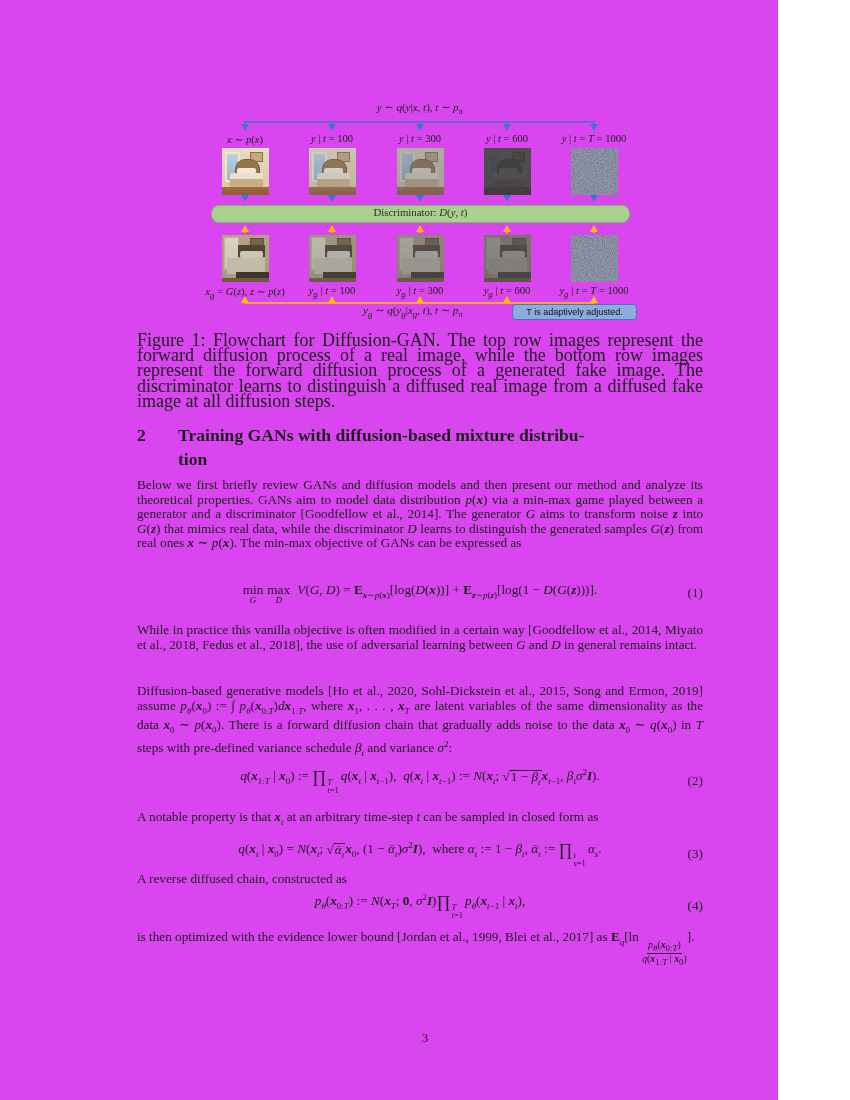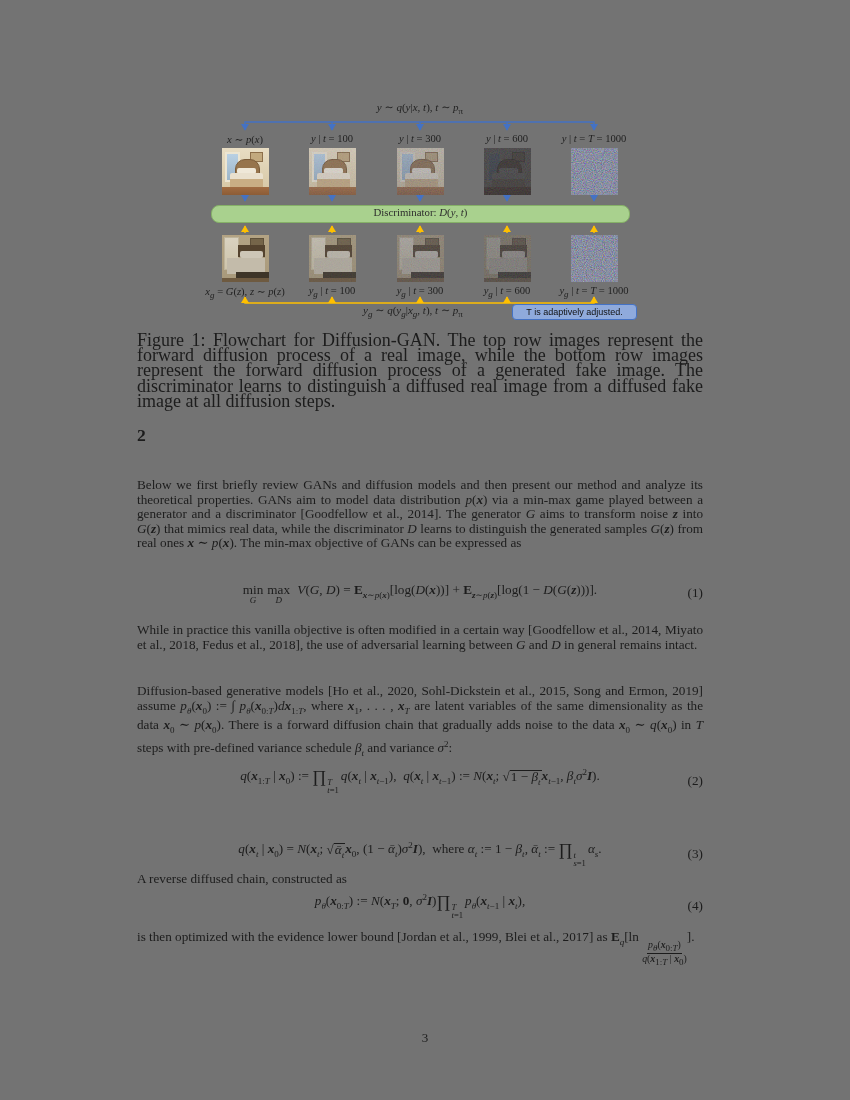--- a/index.html
+++ b/index.html
@@ -2,21 +2,21 @@
 <html style="--blue: #4472c4; --gold: #ffc000; --green_fill: #a9d18e; --green_border: #85b067; --note_fill: #8faadc; --note_border: #4472c4;"><head>
 <meta charset="utf-8">
 <style>
   :root{
     --blue:#4472c4; --gold:#ffc000;
     --green_fill:#a9d18e; --green_border:#85b067;
     --note_fill:#8faadc; --note_border:#4472c4;
     --ink:#1c1c1c;
   }
   html,body{margin:0;padding:0;background:#ffffff;}
-  .page{position:relative;width:850px;height:1100px;background:#737373;overflow:hidden;
+  .page{position:relative;width:778px;height:1100px;background:#d946ef;overflow:hidden;
         font-family:"Liberation Serif","DejaVu Serif",serif;color:var(--ink);}
 
   
   .diagram{position:absolute;left:137px;top:100px;width:566px;height:228px;}
   .connectors{position:absolute;left:0;top:0;width:566px;height:228px;}
   .bracket-label{position:absolute;transform:translateX(-50%);white-space:nowrap;
     font-size:11px;color:#222;}
   .bracket-label.top{left:283px;top:1px;}
   .bracket-label.bottom{left:276px;top:204px;}
   .imglabel{position:absolute;transform:translateX(-50%);white-space:nowrap;
@@ -300,20 +300,21 @@
           <rect width="47" height="47" filter="url(#nz8)"></rect>
         </svg>
       </div>
       <div class="imglabel" style="left: 457px; top: 185px;"><i>y<sub>g</sub></i> | <i>t</i> = <i>T</i> = 1000</div>
     </div>
 
   <div class="caption">Figure 1: Flowchart for Diffusion-GAN. The top row images represent the forward diffusion process of a real image, while the bottom row images represent the forward diffusion process of a generated fake image. The discriminator learns to distinguish a diffused real image from a diffused fake image at all diffusion steps.</div>
 
   <div class="h2">
     <span class="h2num">2</span>
+    <span class="h2text"><span>Training GANs with diffusion-based mixture distribu-</span><br><span>tion</span></span>
   </div>
 
   <div class="para" style="top:478px">Below we first briefly review GANs and diffusion models and then present our method and analyze its theoretical properties. GANs aim to model data distribution <i>p</i>(<b><i>x</i></b>) via a min-max game played between a generator and a discriminator [Goodfellow et al., 2014]. The generator <i>G</i> aims to transform noise <b><i>z</i></b> into <i>G</i>(<b><i>z</i></b>) that mimics real data, while the discriminator <i>D</i> learns to distinguish the generated samples <i>G</i>(<b><i>z</i></b>) from real ones <b><i>x</i></b> ∼ <i>p</i>(<b><i>x</i></b>). The min-max objective of GANs can be expressed as</div>
 
   <div class="eq" style="top:578px;height:30px">
     <span><span class="lim">min<span class="lsub"><i>G</i></span></span><span class="lim">max<span class="lsub"><i>D</i></span></span> <i>V</i>(<i>G</i>, <i>D</i>) = <span class="bbe">E</span><sub><b><i>x</i></b>∼<i>p</i>(<b><i>x</i></b>)</sub>[log(<i>D</i>(<b><i>x</i></b>))] + <span class="bbe">E</span><sub><b><i>z</i></b>∼<i>p</i>(<b><i>z</i></b>)</sub>[log(1 − <i>D</i>(<i>G</i>(<b><i>z</i></b>)))].</span>
     <span class="eqno">(1)</span>
   </div>
 
   <div class="para" style="top:623px">While in practice this vanilla objective is often modified in a certain way [Goodfellow et al., 2014, Miyato et al., 2018, Fedus et al., 2018], the use of adversarial learning between <i>G</i> and <i>D</i> in general remains intact.</div>
@@ -321,20 +322,21 @@
   <div class="para" style="top:684px">Diffusion-based generative models [Ho et al., 2020, Sohl-Dickstein et al., 2015, Song and Ermon, 2019] assume <i>p</i><sub><i>θ</i></sub>(<b><i>x</i></b><sub>0</sub>) := ∫ <i>p</i><sub><i>θ</i></sub>(<b><i>x</i></b><sub>0:<i>T</i></sub>)<i>d</i><b><i>x</i></b><sub>1:<i>T</i></sub>, where <b><i>x</i></b><sub>1</sub>, . . . , <b><i>x</i></b><sub><i>T</i></sub> are latent variables of the same dimensionality as the data <b><i>x</i></b><sub>0</sub> ∼ <i>p</i>(<b><i>x</i></b><sub>0</sub>). There is a forward diffusion chain that gradually adds noise to the data <b><i>x</i></b><sub>0</sub> ∼ <i>q</i>(<b><i>x</i></b><sub>0</sub>) in <i>T</i> steps with pre-defined variance schedule <i>β</i><sub><i>t</i></sub> and variance <i>σ</i><sup>2</sup>:</div>
 
   <div class="eq" style="top:768px;height:26px">
     <span><i>q</i>(<b><i>x</i></b><sub>1:<i>T</i></sub> | <b><i>x</i></b><sub>0</sub>) := <span class="pi">∏</span><span class="scr">
           <span><i>T</i></span>
           <span><i>t</i>=1</span>
         </span><i>q</i>(<b><i>x</i></b><sub><i>t</i></sub> | <b><i>x</i></b><sub><i>t</i>−1</sub>), <i>q</i>(<b><i>x</i></b><sub><i>t</i></sub> | <b><i>x</i></b><sub><i>t</i>−1</sub>) := <i>N</i>(<b><i>x</i></b><sub><i>t</i></sub>; <span class="sqrt">√<span class="rad">1 − <i>β</i><sub><i>t</i></sub></span></span><b><i>x</i></b><sub><i>t</i>−1</sub>, <i>β</i><sub><i>t</i></sub><i>σ</i><sup>2</sup><b><i>I</i></b>).</span>
     <span class="eqno">(2)</span>
   </div>
 
+  <div class="para" style="top:810px">A notable property is that <b><i>x</i></b><sub><i>t</i></sub> at an arbitrary time-step <i>t</i> can be sampled in closed form as</div>
 
   <div class="eq" style="top:841px;height:26px">
     <span><i>q</i>(<b><i>x</i></b><sub><i>t</i></sub> | <b><i>x</i></b><sub>0</sub>) = <i>N</i>(<b><i>x</i></b><sub><i>t</i></sub>; <span class="sqrt">√<span class="rad"><i>ᾱ</i><sub><i>t</i></sub></span></span><b><i>x</i></b><sub>0</sub>, (1 − <i>ᾱ</i><sub><i>t</i></sub>)<i>σ</i><sup>2</sup><b><i>I</i></b>), where <i>α</i><sub><i>t</i></sub> := 1 − <i>β</i><sub><i>t</i></sub>, <i>ᾱ</i><sub><i>t</i></sub> := <span class="pi">∏</span><span class="scr">
           <span><i>t</i></span>
           <span><i>s</i>=1</span>
         </span><i>α</i><sub><i>s</i></sub>.</span>
     <span class="eqno">(3)</span>
   </div>
 
   <div class="para" style="top:872px">A reverse diffused chain, constructed as</div>

